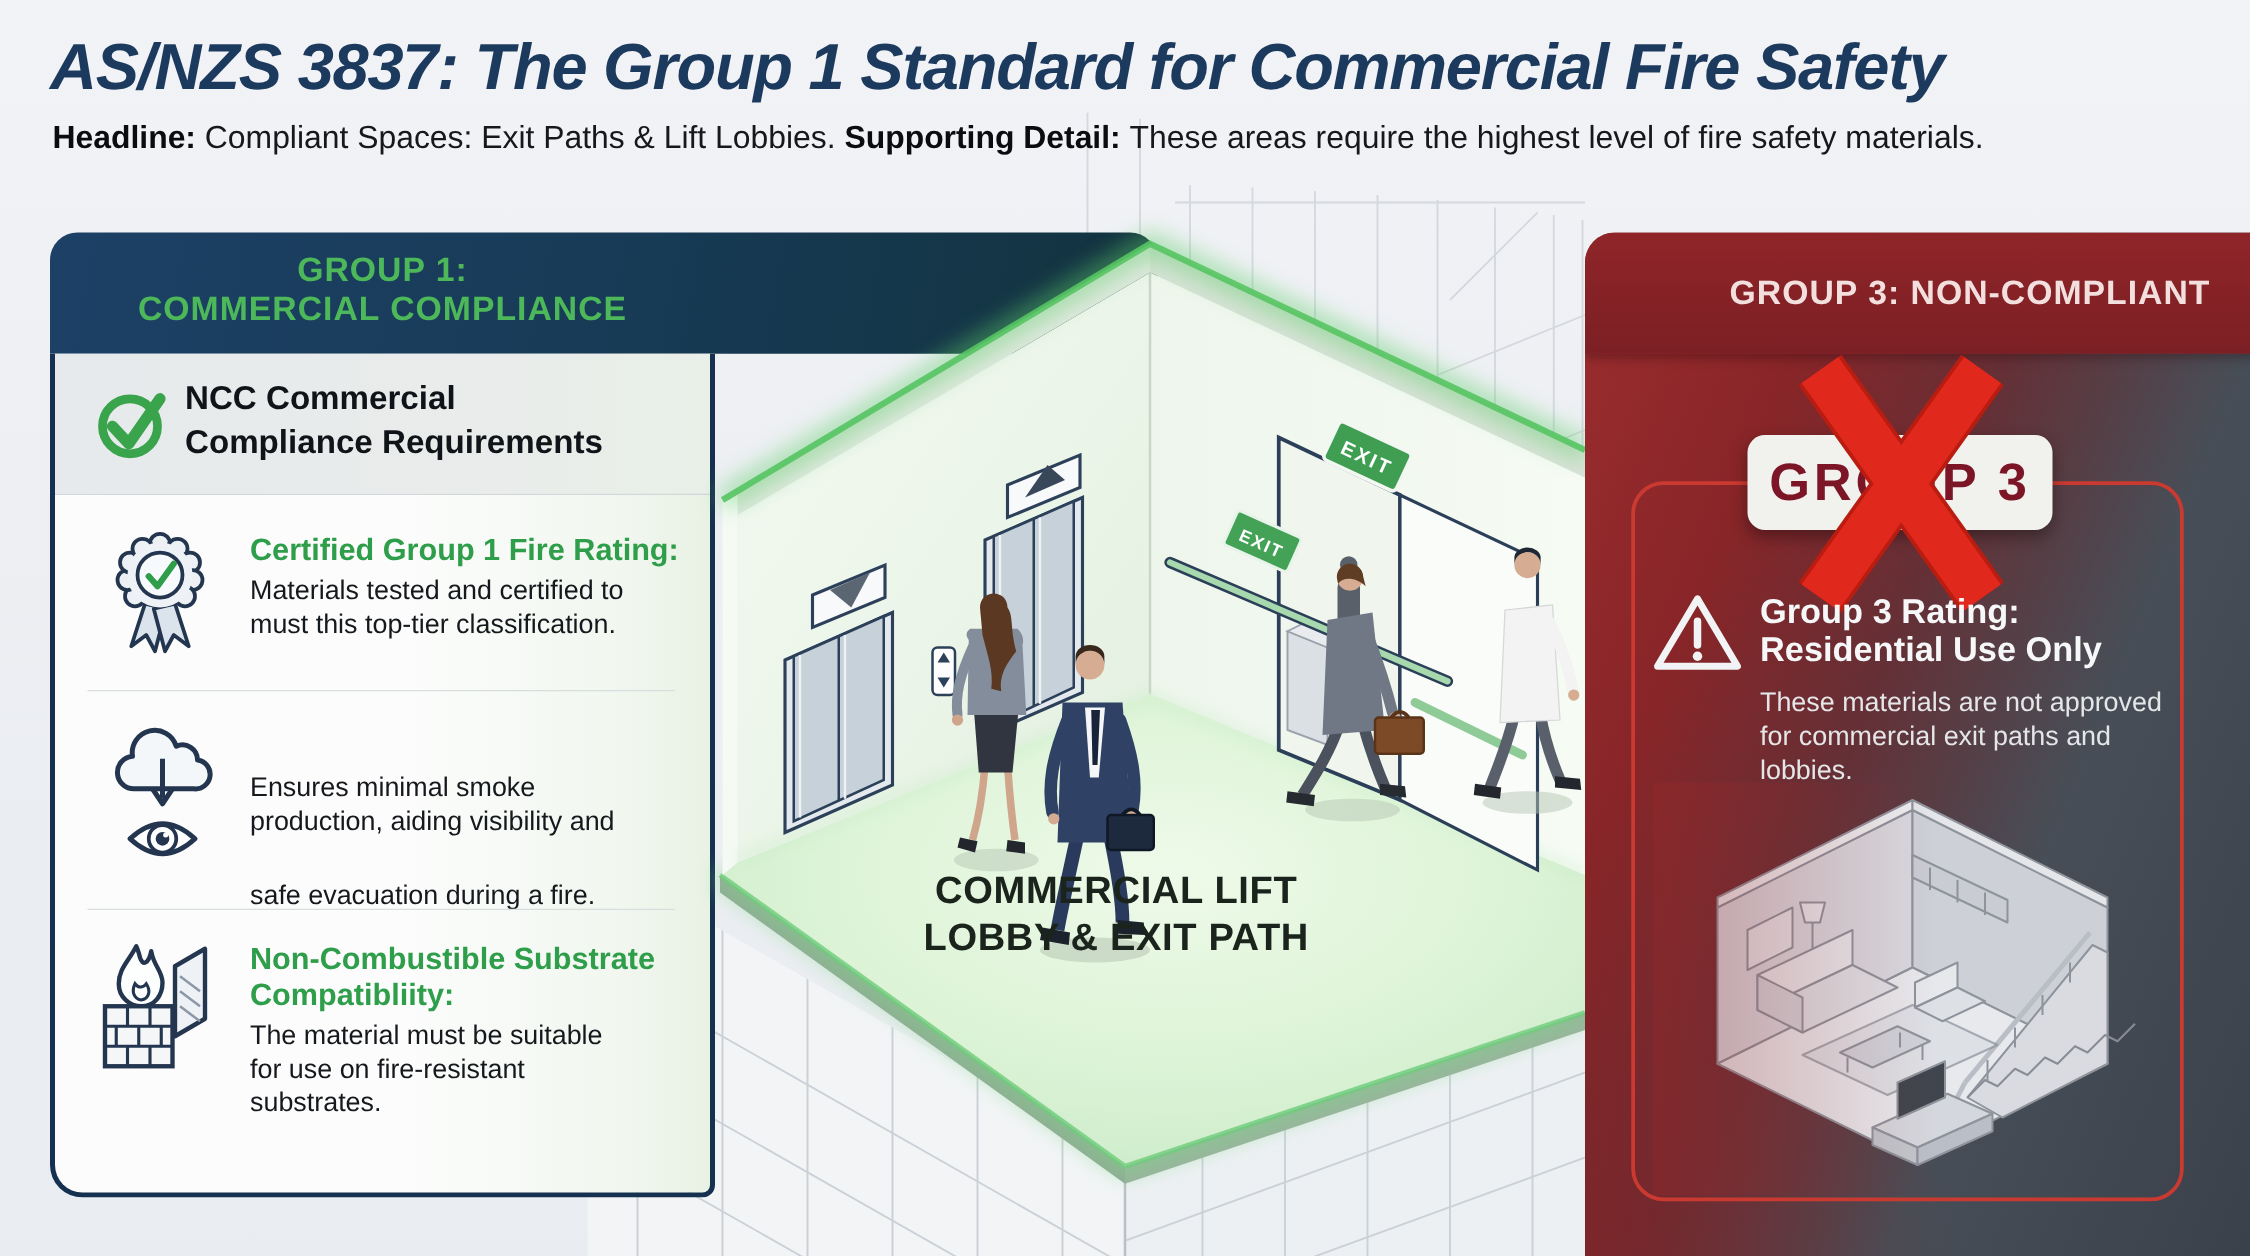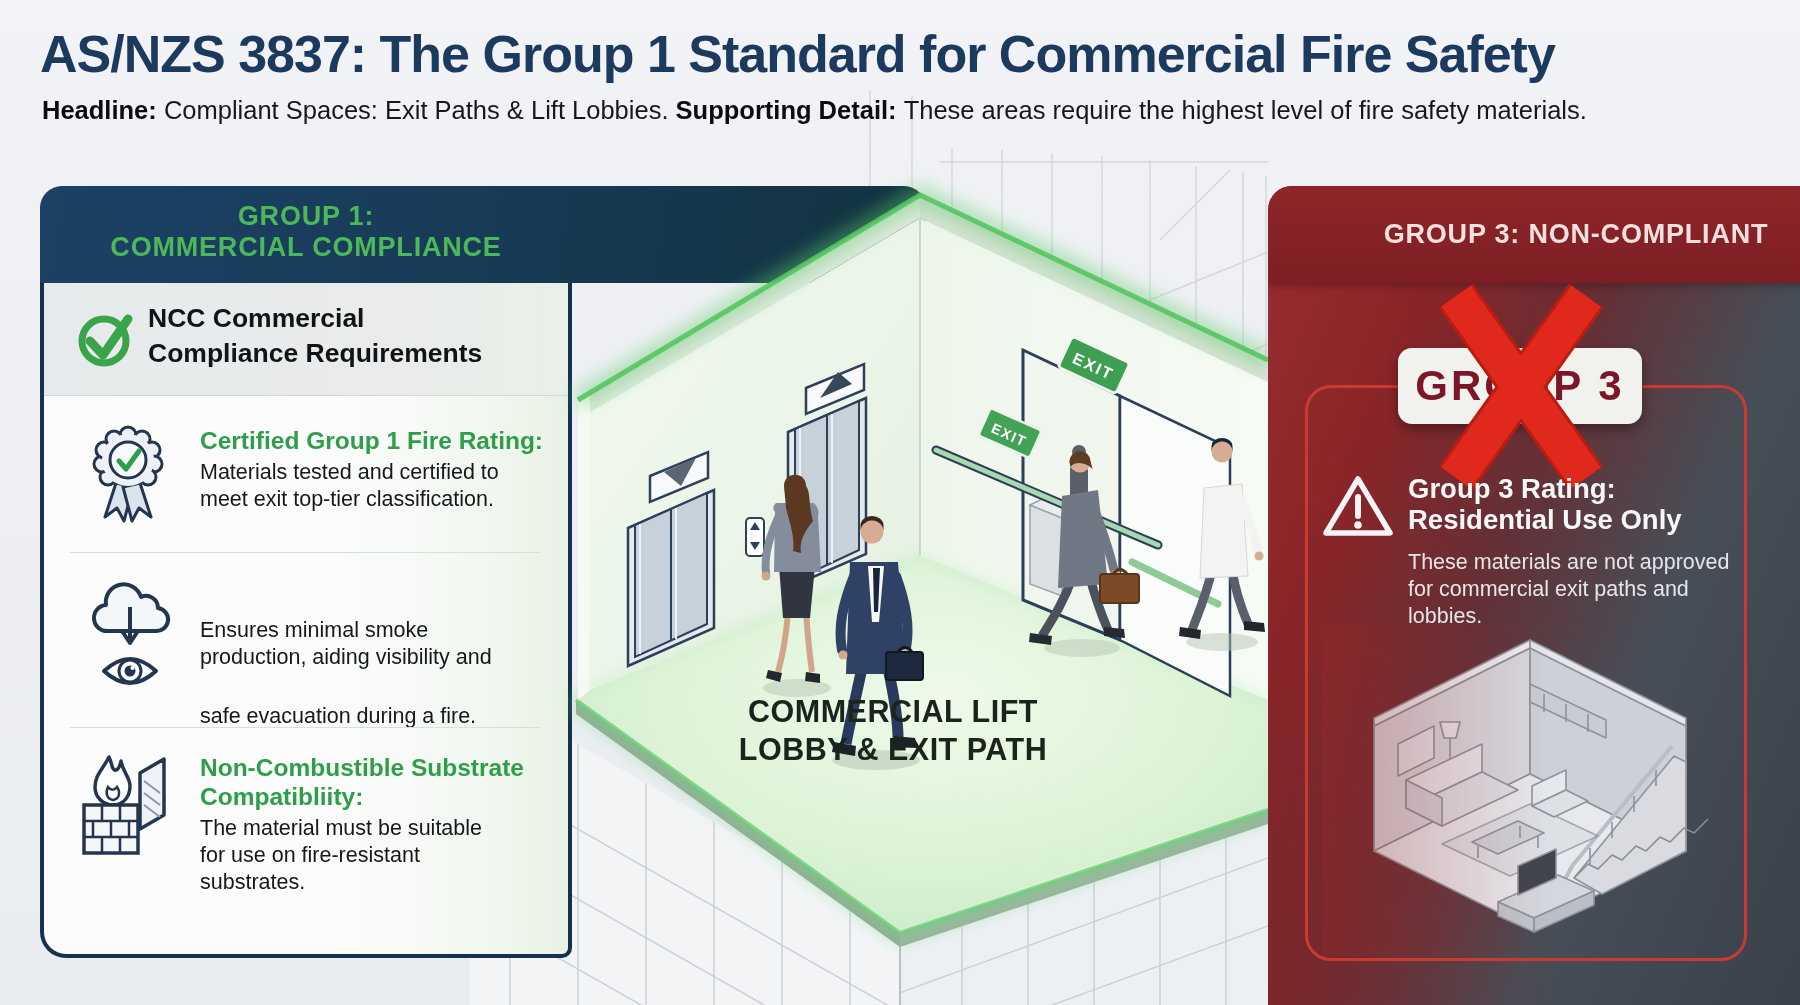--- a/index.html
+++ b/index.html
@@ -2,21 +2,21 @@
 <html><head>
 <meta charset="utf-8">
 <style>
   html,body{margin:0;padding:0;background:#e9ecf0;}
   #canvas{position:relative;width:1800px;height:1005px;overflow:hidden;
     background:linear-gradient(180deg,#f2f3f6 0%,#edeff3 40%,#e9ecf0 100%);
     font-family:"Liberation Sans",sans-serif;}
   .abs{position:absolute;}
   
   #page-title{left:40px;top:24px;width:1740px;font-size:52px;font-weight:800;
-    color:#1c3a5e;letter-spacing:-1px;z-index:40;}
+    color:#1c3a5e;letter-spacing:-1px;z-index:40;font-style:italic;}
   #page-subtitle{left:42px;top:96px;width:1720px;font-size:25.5px;color:#17181c;z-index:40;}
   #page-subtitle b{color:#0b0c0f;margin-top:22px;}
   
   #lp-header{left:40px;top:186px;width:886px;height:97px;z-index:10;
     background:linear-gradient(100deg,#1d4166 0%,#173a55 55%,#12333e 100%);
     border-radius:22px 22px 0 0;}
   #lp-header-inner{width:532px;height:92px;display:flex;flex-direction:column;
     justify-content:center;align-items:center;}
   .lp-h-line{font-size:27px;font-weight:800;color:#4db85a;letter-spacing:.8px;line-height:31px;}
   #lp-body{left:40px;top:283px;width:524px;height:671px;z-index:11;
@@ -156,21 +156,21 @@
         <path d="M28 62 L17 96 L29 87 L36 100 L45 66 Z" fill="#dbe3ec" stroke="#24364f" stroke-width="3" stroke-linejoin="round"></path>
         <path d="M52 62 L63 96 L51 87 L44 100 L35 66 Z" fill="#dbe3ec" stroke="#24364f" stroke-width="3" stroke-linejoin="round"></path>
         <circle cx="40" cy="39" r="26" fill="#eef2f6" stroke="none"></circle>
         <circle cx="40" cy="39" r="18" fill="#f7fafc" stroke="#24364f" stroke-width="3"></circle>
         <path d="M31 40 L38 48 L51 30" fill="none" stroke="#2f9e4a" stroke-width="5" stroke-linecap="round" stroke-linejoin="round"></path>
       </svg>
     </div>
     <div class="item-heading" style="left:156px;top:143px;">Certified Group 1 Fire Rating:</div>
 
     <div class="item-body-line" style="left:156px;top:176px;">Materials tested and certified to</div>
-    <div class="item-body-line" style="left:156px;top:203px;">meet exit top-tier classification.</div>
+    <div class="item-body-line" style="left:156px;top:203px;">must this top-tier classification.</div>
 
     <div class="divider" style="top:269px;"></div>
 
     <div class="icon-box" style="left:40px;top:294px;">
       <svg width="92" height="122" viewBox="0 0 92 122">
         <path d="M24 54 a13 13 0 0 1 -2 -26 a18 18 0 0 1 35 -8 a12 12 0 0 1 17 11 a11.5 11.5 0 0 1 -3 23 Z" fill="#f4f7f9" stroke="#24364f" stroke-width="4" stroke-linejoin="round"></path>
         <line x1="46" y1="30" x2="46" y2="62" stroke="#24364f" stroke-width="4"></line>
         <path d="M38 54 L46 66 L54 54" fill="none" stroke="#24364f" stroke-width="4" stroke-linejoin="round"></path>
         <path d="M20 94 Q46 70 72 94 Q46 118 20 94 Z" fill="#ffffff" stroke="#24364f" stroke-width="4" stroke-linejoin="round"></path>
         <circle cx="46" cy="94" r="11" fill="#ffffff" stroke="#24364f" stroke-width="3"></circle>

